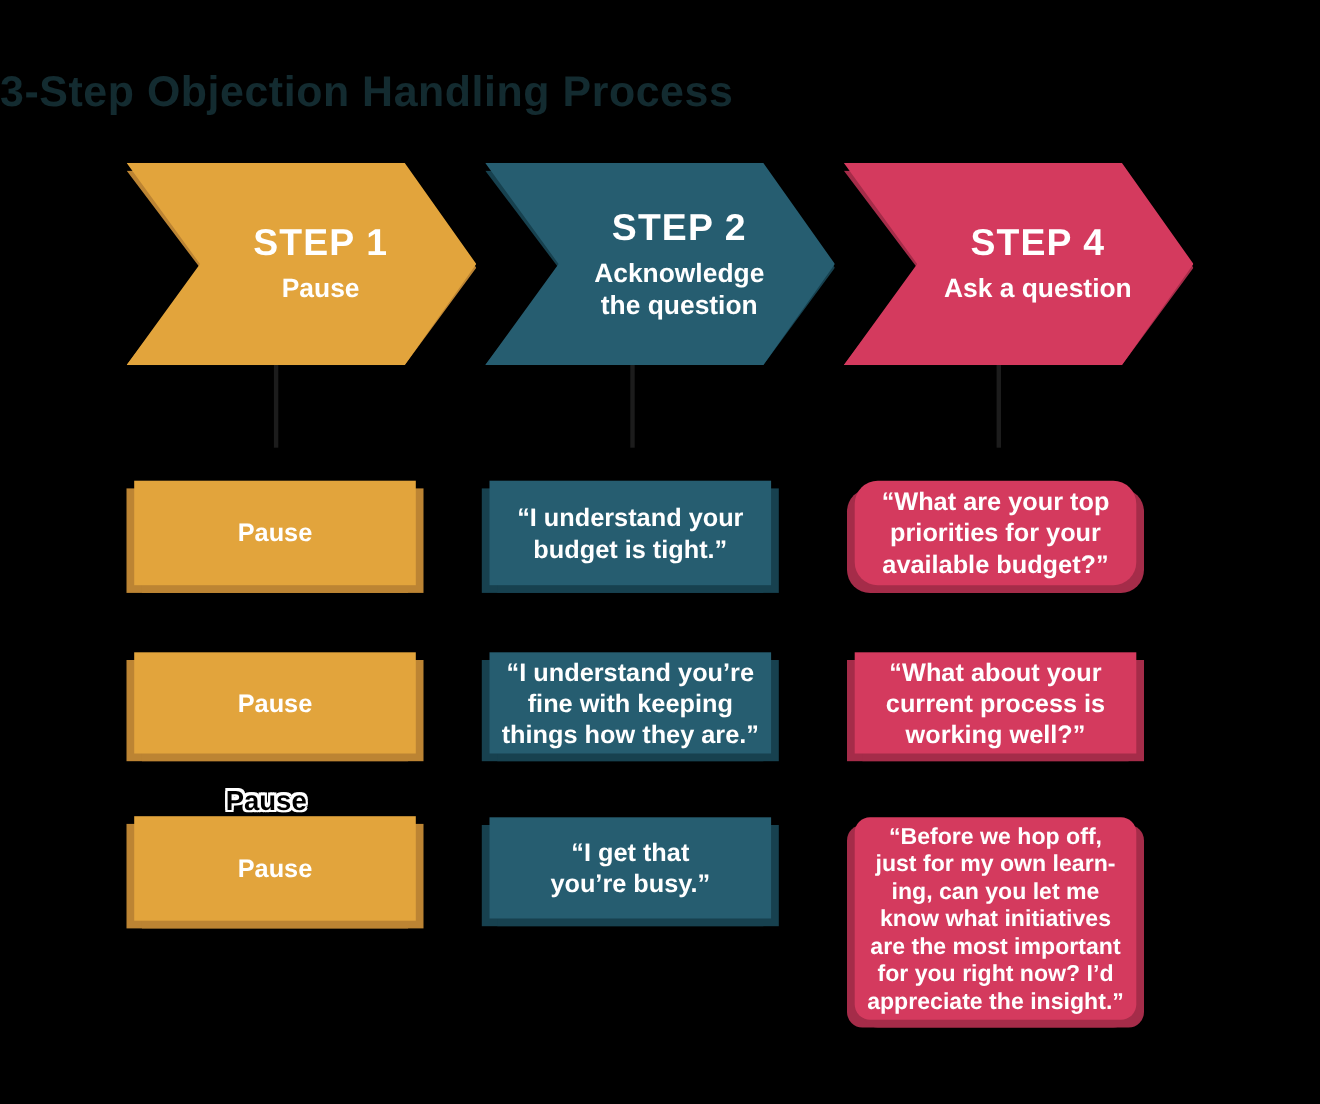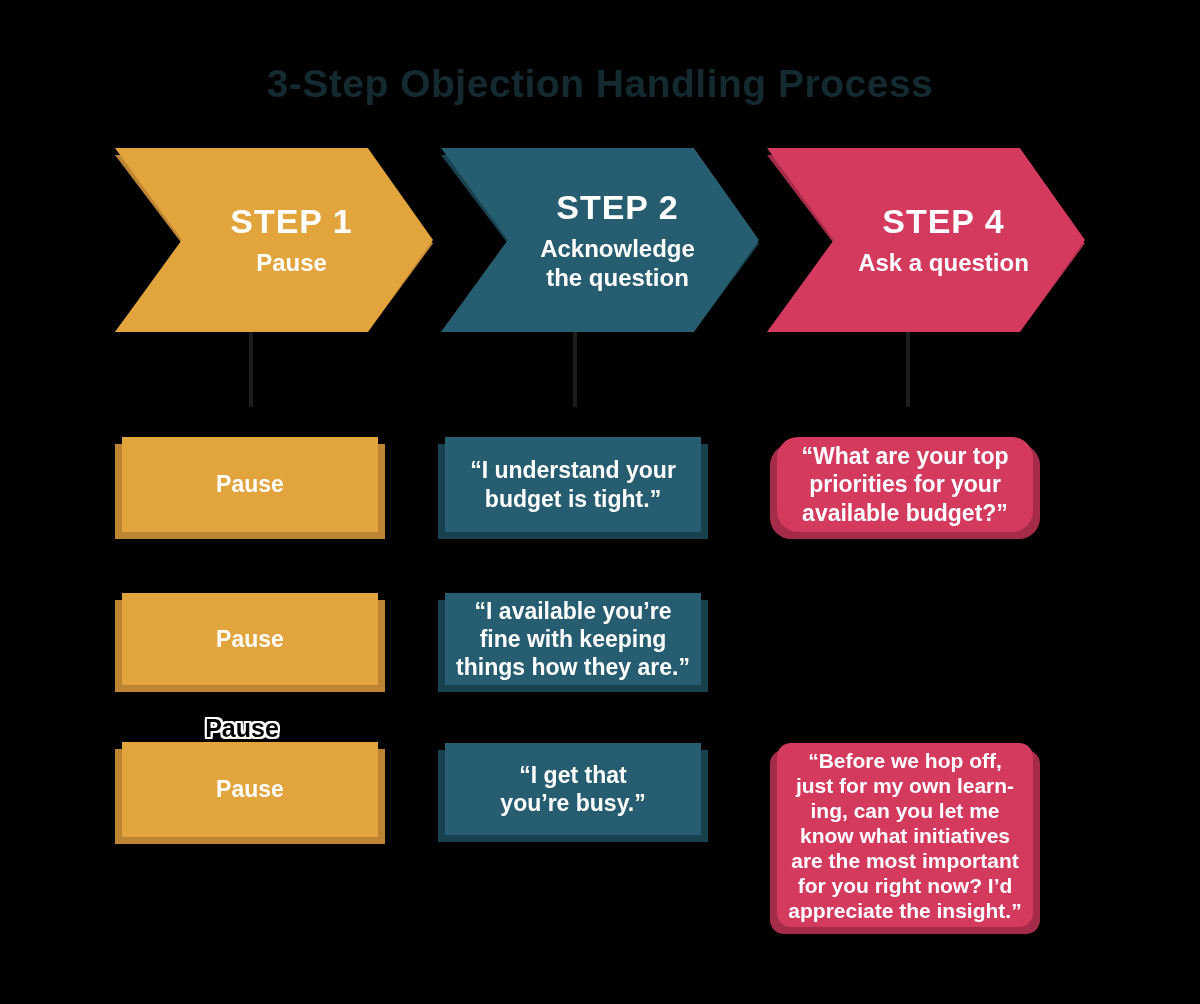--- a/index.html
+++ b/index.html
@@ -5,21 +5,20 @@
   html,body { margin:0; padding:0; background:#000; }
   .canvas {
     position:relative; width:1200px; height:1004px;
     background:var(--bg, #000000);
     font-family:"Liberation Sans", sans-serif;
     overflow:hidden;
   }
 
   .page-title {
     position:absolute; left:0; right:0; top:62px;
-    text-align:center;
     font-size:39px; font-weight:bold; letter-spacing:0.5px;
     color:var(--title-text, #132b30);
   }
 
   
   .arrow { position:absolute; top:148px; width:318px; height:184px; z-index:2; }
   .arrow .shadow, .arrow .shape {
     position:absolute; left:0; right:0; top:0; bottom:0;
     clip-path: polygon(0 0, 79.5% 0, 100% 50%, 79.5% 100%, 0 100%, 21% 50%);
   }
@@ -122,23 +121,26 @@
   <div class="ghost">Pause</div>
 
   <div class="box yellow" id="box-1-1">Pause</div>
   <div class="box teal" id="box-2-1">“I understand your
 budget is tight.”</div>
   <div class="box red" id="box-3-1">“What are your top
 priorities for your
 available budget?”</div>
 
   <div class="box yellow" id="box-1-2">Pause</div>
-  <div class="box teal" id="box-2-2">“I available you’re
+  <div class="box teal" id="box-2-2">“I understand you’re
 fine with keeping
 things how they are.”</div>
+  <div class="box red" id="box-3-2">“What about your
+current process is
+working well?”</div>
 
   <div class="box yellow" id="box-1-3">Pause</div>
   <div class="box teal" id="box-2-3">“I get that
 you’re busy.”</div>
   <div class="box red" id="box-3-3">“Before we hop off,
 just for my own learn-
 ing, can you let me
 know what initiatives
 are the most important
 for you right now? I’d

